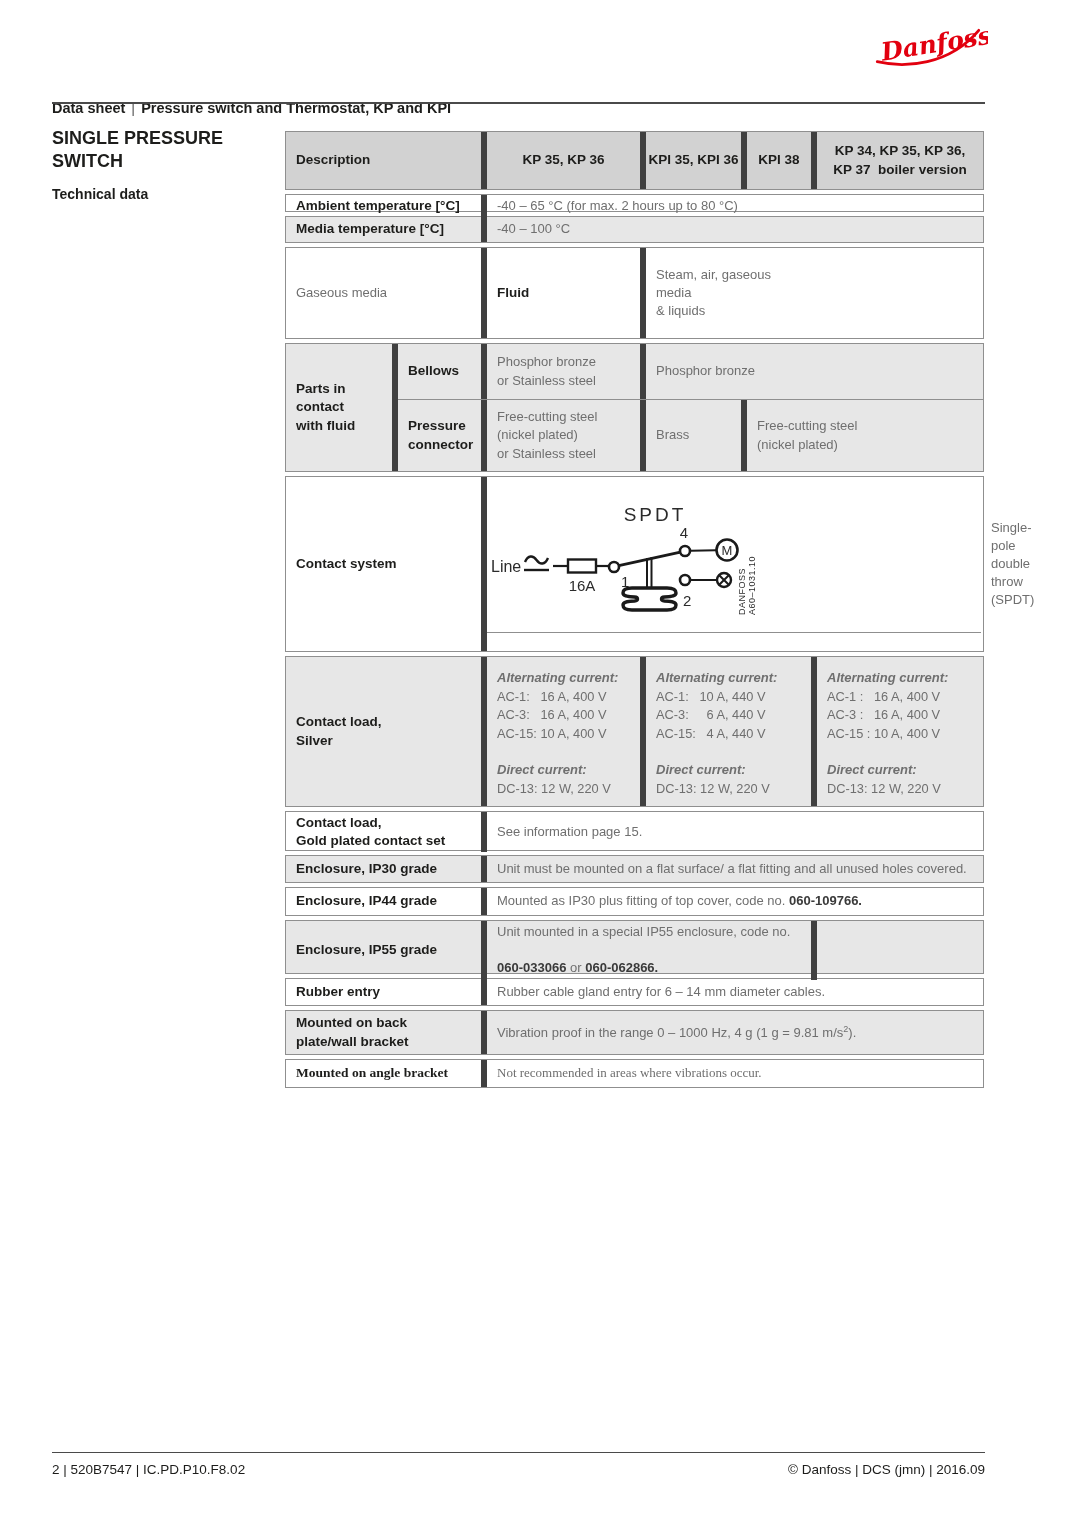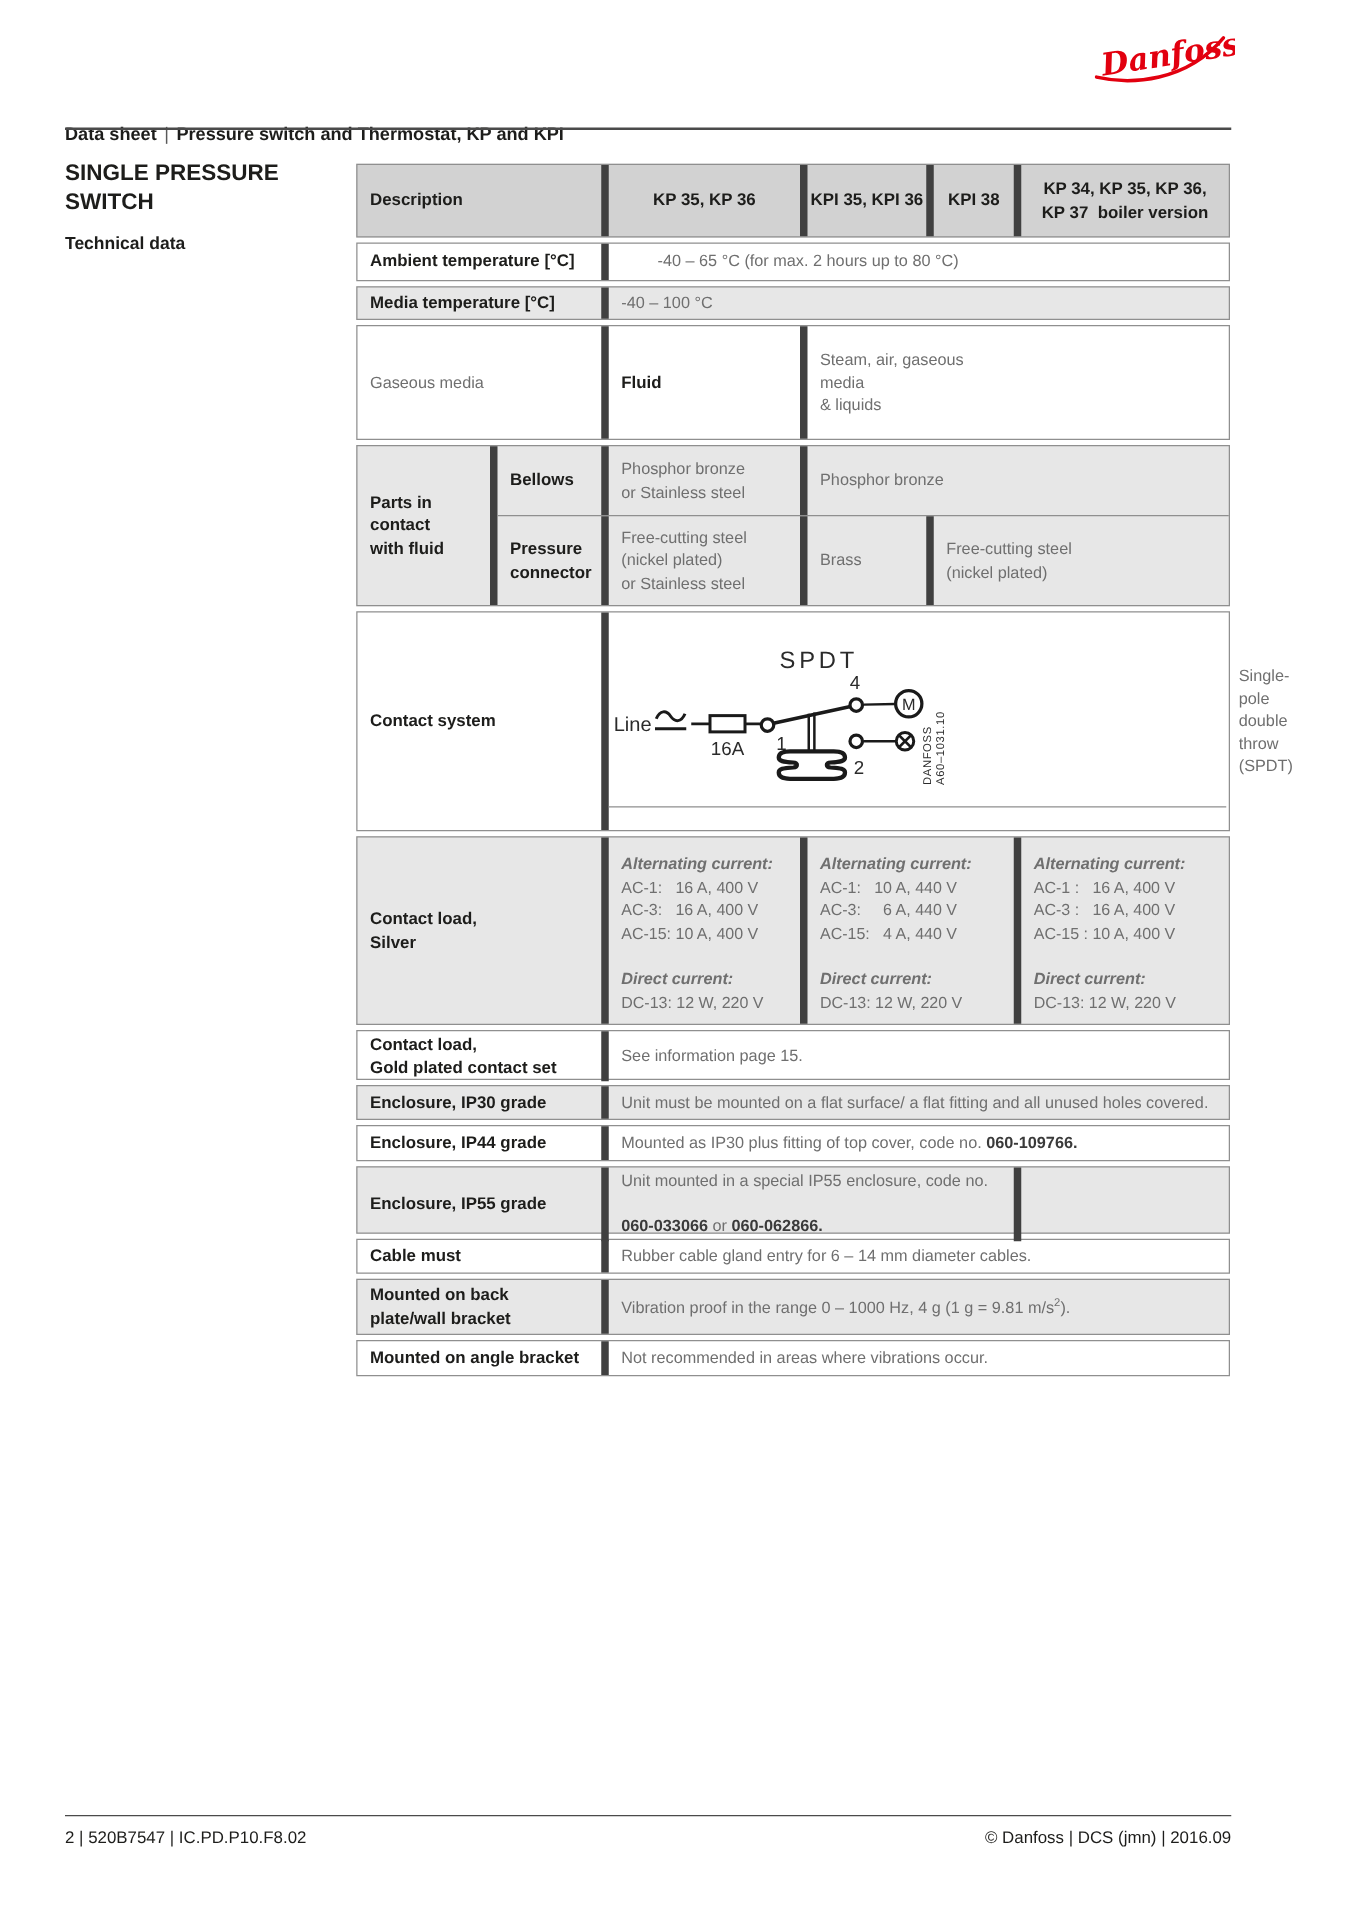--- a/index.html
+++ b/index.html
@@ -36,21 +36,21 @@
   .c:last-child, .c.noline { border-right:none; }
   .lbl { font-size:13.5px; font-weight:700; color:#1d1d1b; white-space:pre-line; line-height:1.35; }
   .val { font-size:13px; color:#6f6f6f; white-space:pre-line; line-height:1.4; }
   .hc  { justify-content:center; }
   .hc .lbl { text-align:center; white-space:pre; }
   .g5 { grid-template-columns:201px 159px 101px 70px 166px; }
   .g2 { grid-template-columns:201px 496px; }
   .g4f { grid-template-columns:201px 159px 171px 166px; }
   .g3i { grid-template-columns:201px 330px 166px; }
   .r-header { height:59px; }
-  .r-ambient { height:31px;gap:29px; }
+  .r-ambient { height:18px; }
   .r-media { height:27px; }
   .r-fluid { height:92px; }
   
   .r-parts { height:129px; grid-template-columns:112px 585px; }
   .parts-right { display:flex; flex-direction:column; }
   .parts-sub { display:grid; }
   .parts-sub.top { height:56px; border-bottom:1px solid #8f8f8f; grid-template-columns:89px 159px 171px 166px; }
   .parts-sub.bot { flex:1; grid-template-columns:89px 159px 101px 236px; }
   
   .r-contact { height:176px; grid-template-columns:201px 496px; }
@@ -63,21 +63,21 @@
   .loadcol { display:block; padding-top:10px; }
   .ith { font-size:13px; color:#6f6f6f; font-style:italic; font-weight:700; line-height:1.45; }
   .acl { font-size:12.8px; color:#6f6f6f; white-space:pre; line-height:1.45; }
   .dc-h { margin-top:18px; }
   .r-gold { height:40px; }
   .r-ip30 { height:28px; }
   .r-ip44 { height:29px; }
   .r-ip55 { height:54px; }
   .r-cable { height:28px; }
   .r-backplate { height:45px; }
-  .r-angle { height:29px; }
+  .r-angle { height:29px;font-family:Liberation Serif, serif; }
   .vb { font-weight:700; color:#3a3a3a; }
   sup { font-size:9px; vertical-align:super; }
   
   .dsvg text { fill:#2b2b2b; font-family:"Liberation Sans", sans-serif; }
 </style>
 </head>
 <body>
 
 <div class="page">
 
@@ -314,21 +314,21 @@
         </div>
       <div class="c">
         <span class="val"><span>Unit mounted in a special IP55 enclosure, code no.</span><br>
         <span class="vb">060-033066</span><span> or </span><span class="vb">060-062866.</span></span>
       </div>
       <div class="c"></div>
     </div>
 
     <div class="row g2 white r-cable">
       <div class="c">
-          <span class="lbl">Cable must</span>
+          <span class="lbl">Rubber entry</span>
         </div>
       <div class="c">
           <span class="val">Rubber cable gland entry for 6 – 14 mm diameter cables.</span>
         </div>
     </div>
 
     <div class="row g2 gray r-backplate">
       <div class="c">
           <span class="lbl">Mounted on back
 plate/wall bracket</span>

